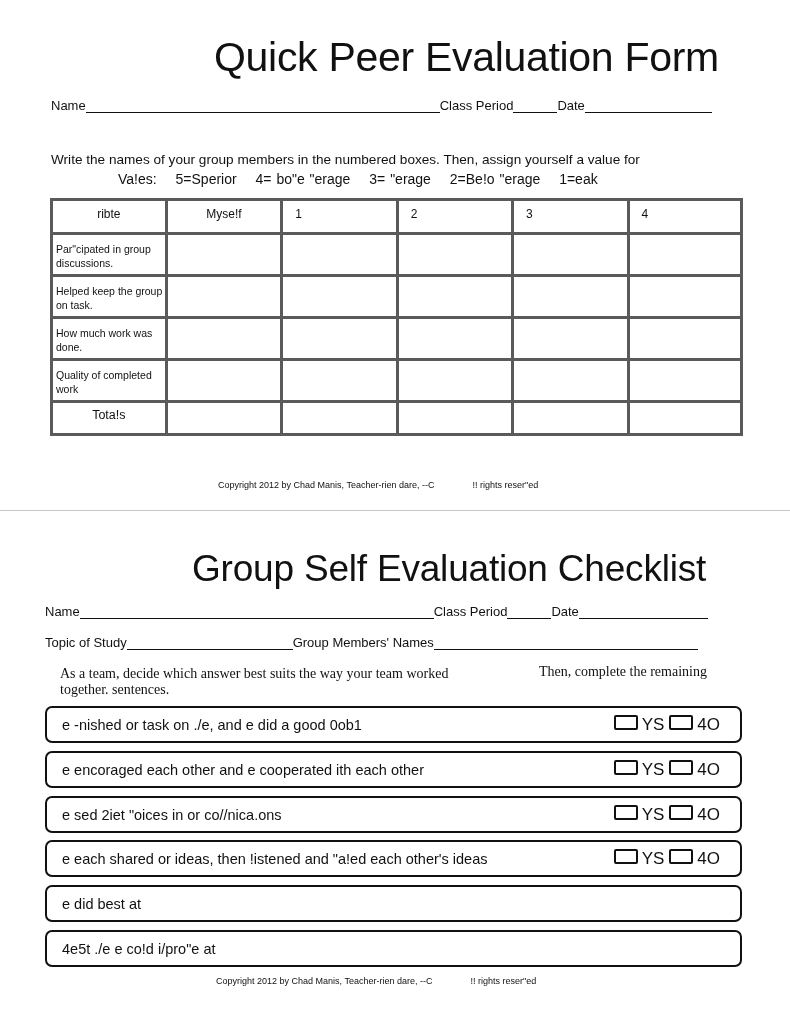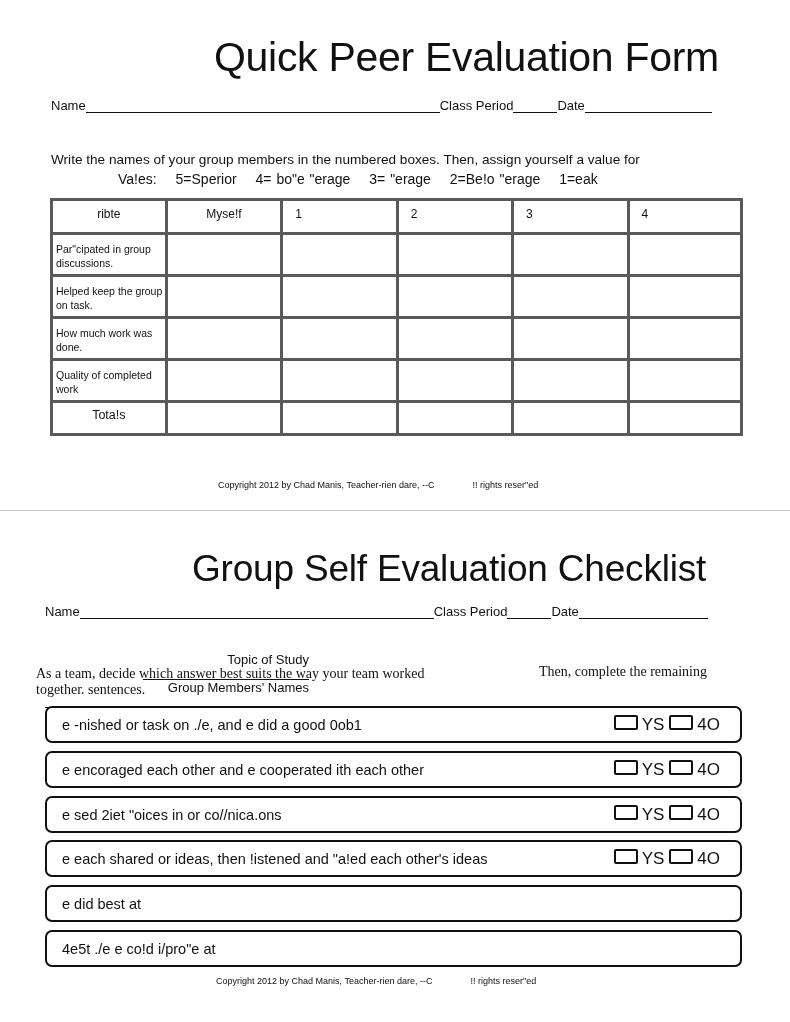--- a/index.html
+++ b/index.html
@@ -30,22 +30,22 @@
     table.peer tr.total td.c0 { font-size: 12.5px; text-align: center; padding-top: 5px; }
 
     .copy1 { left: 218px; top: 480px; font-size: 9px; white-space: nowrap; }
     .copy1 .rr { margin-left: 38px; }
 
     .divider { left: 0; top: 510px; width: 790px; height: 1px; background: #c8c8c8; }
 
     
     .title2 { left: 192px; top: 548px; font-size: 37px; white-space: nowrap; letter-spacing: -0.2px; }
     .row2 { left: 45px; top: 604px; }
-    .row3 { left: 45px; top: 652px; flex-direction: column; }
-    .instr2 { left: 36px; top: 666px; font-family: "Liberation Serif", serif; font-size: 14px; line-height: 16px; width: 440px; }
+    .row3 { left: 45px; top: 635px; }
+    .instr2 { left: 60px; top: 666px; font-family: "Liberation Serif", serif; font-size: 14px; line-height: 16px; width: 440px; }
     .instr2r { left: 539px; top: 664px; font-family: "Liberation Serif", serif; font-size: 14px; white-space: nowrap; text-align: right; }
 
     .check-item { position: absolute; left: 45px; width: 697px; height: 37px; border: 2px solid #111; border-radius: 7px; display: flex; align-items: center; justify-content: space-between; padding: 0 20px 0 15px; }
     .check-item .txt { font-size: 14.5px; white-space: nowrap; }
     .yn { display: flex; font-size: 17px; }
     .box { display: inline-block; width: 24px; height: 15px; border: 2px solid #111; border-radius: 2px; margin-right: 4px; }
     .yn .lbl { margin-right: 5px; }
 
     .copy2 { left: 216px; top: 976px; font-size: 9px; white-space: nowrap; }
     .copy2 .rr { margin-left: 38px; }

